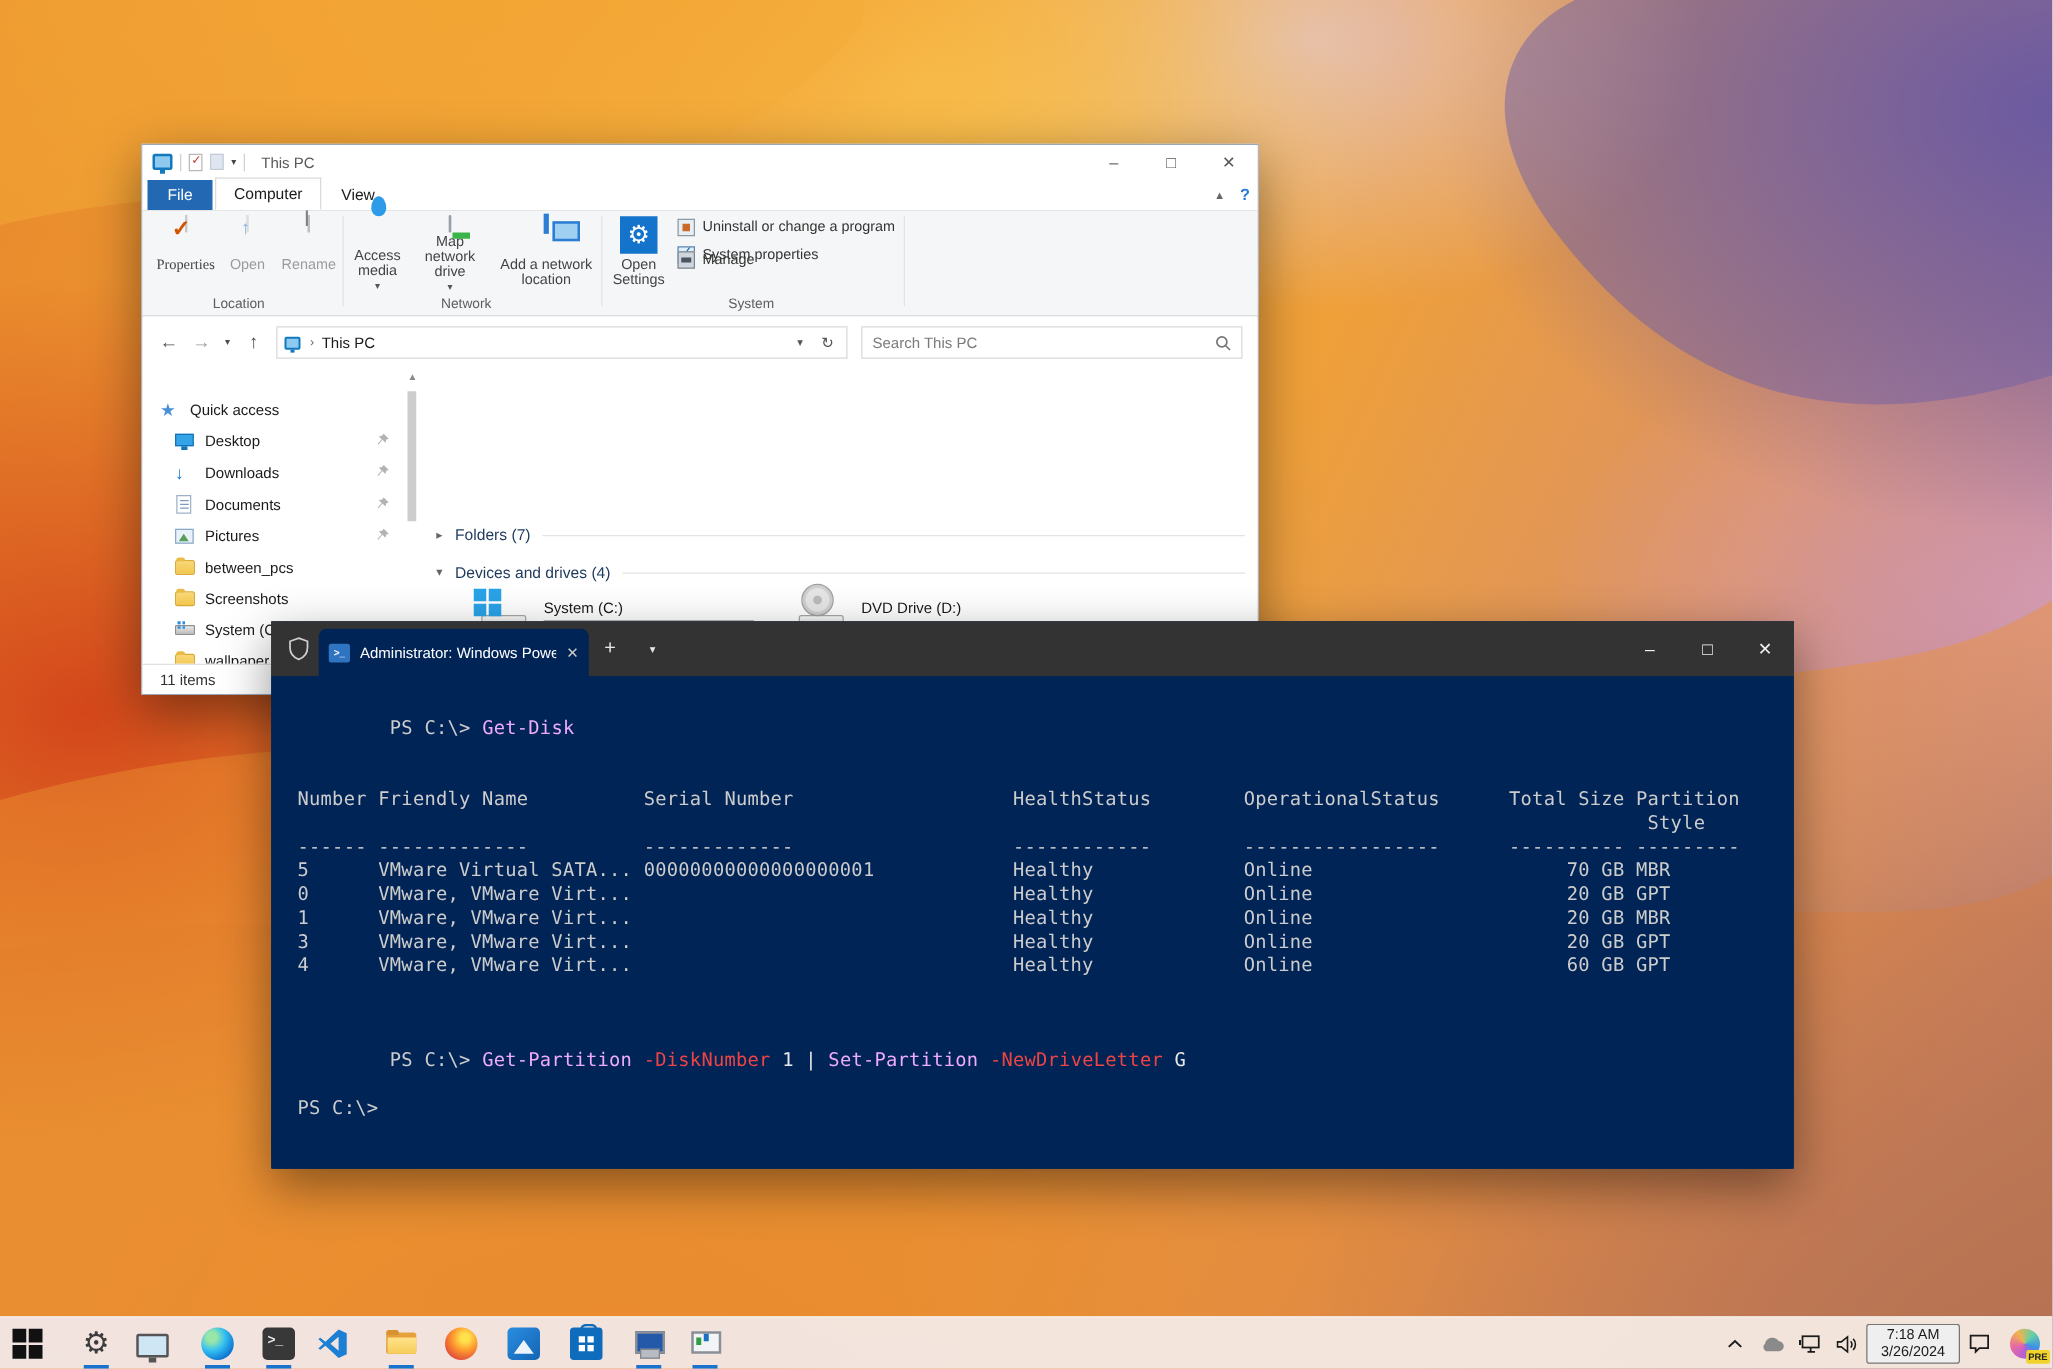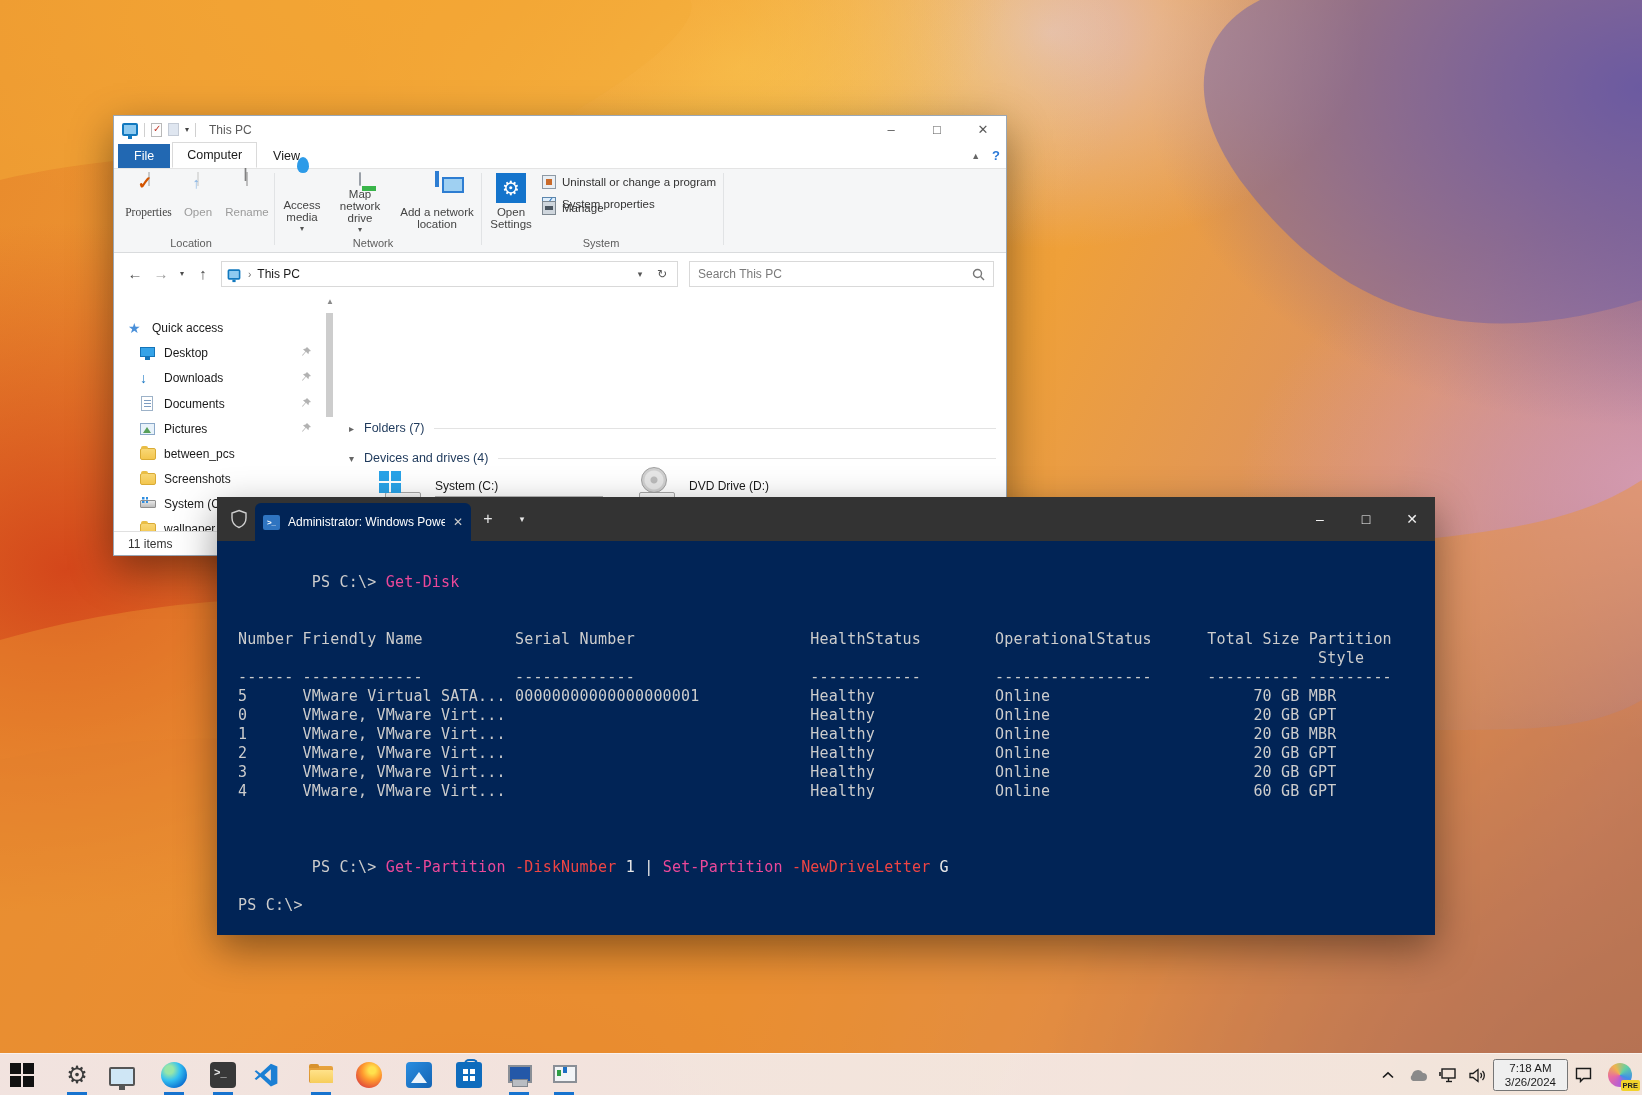--- a/index.html
+++ b/index.html
@@ -148,21 +148,21 @@
   .t-tab { margin-top:6px; width:216px; background:#012456; border-radius:6px 6px 0 0; display:flex; align-items:center; padding:0 8px; gap:8px; color:#fff; }
   .ps-ico { width:17px; height:15px; background:#2f74c0; border-radius:2px; color:#fff; font-size:8px; font-weight:bold; display:flex; align-items:center; justify-content:center; flex:0 0 17px; }
   .t-tab-title { font-size:12px; white-space:nowrap; overflow:hidden; flex:1; }
   .t-tab-close { color:#ccc; font-size:12px; background:none; border:none; font-family:inherit; }
   .t-newtab, .t-tabmenu { background:none; border:none; color:#e8e8e8; font-size:16px; width:34px; font-family:inherit; }
   .t-tabmenu { font-size:9px; }
   .t-controls { position:absolute; right:0; top:0; display:flex; height:44px; }
   .t-ctl { width:46px; border:none; background:transparent; color:#f0f0f0; font-size:14px; font-family:inherit; }
   .t-content { position:absolute; left:0; top:44px; right:0; bottom:0; background:#012456; overflow:hidden; padding:13px 0 0 21px; }
   .tline { font-family:"DejaVu Sans Mono","Liberation Mono",monospace; font-size:15px; line-height:19px; letter-spacing:.2px; white-space:pre; color:#cccccc; min-height:19px; }
-  .c-cmd { color:#ec4899; }
+  .c-cmd { color:#f0abfc; }
   .c-param { color:#ef4444; }
   .c-plain { color:#e8e8e8; }
 
   
   .taskbar { position:absolute; left:0; bottom:0; width:1642px; height:42px; background:linear-gradient(90deg, rgba(242,230,230,.96), rgba(245,233,224,.96)); border-top:1px solid rgba(255,255,255,.5); }
   .tb-btn { position:absolute; top:0; width:44px; height:42px; display:flex; align-items:center; justify-content:center; background:transparent; border:none; }
   .tb-ind { position:absolute; bottom:1px; left:12px; width:20px; height:3px; background:#1773cf; }
   .tb26 { width:26px; height:26px; position:relative; }
   .ic-start { background:
       linear-gradient(#111,#111) 1px 1px/11px 11px no-repeat,
@@ -473,21 +473,20 @@
       <div class="tline">
         <span>PS C:\&gt; </span><span class="c-cmd">Get-Disk</span>
       </div>
       <div class="tline"> </div>
       <div class="tline">Number Friendly Name          Serial Number                   HealthStatus        OperationalStatus      Total Size Partition</div>
       <div class="tline">                                                                                                                     Style</div>
       <div class="tline">------ -------------          -------------                   ------------        -----------------      ---------- ---------</div>
       <div class="tline">5      VMware Virtual SATA... 00000000000000000001            Healthy             Online                      70 GB MBR</div>
       <div class="tline">0      VMware, VMware Virt...                                 Healthy             Online                      20 GB GPT</div>
       <div class="tline">1      VMware, VMware Virt...                                 Healthy             Online                      20 GB MBR</div>
-      <div class="tline">2      VMware, VMware Virt...                                 Healthy             Online                      20 GB GPT</div>
       <div class="tline">3      VMware, VMware Virt...                                 Healthy             Online                      20 GB GPT</div>
       <div class="tline">4      VMware, VMware Virt...                                 Healthy             Online                      60 GB GPT</div>
       <div class="tline"> </div>
       <div class="tline"> </div>
       <div class="tline">
         <span>PS C:\&gt; </span><span class="c-cmd">Get-Partition </span><span class="c-param">-DiskNumber </span><span class="c-plain">1 </span><span class="c-plain">| </span><span class="c-cmd">Set-Partition </span><span class="c-param">-NewDriveLetter </span><span class="c-plain">G</span>
       </div>
       <div class="tline">PS C:\&gt;</div>
     </div>
   </section>

